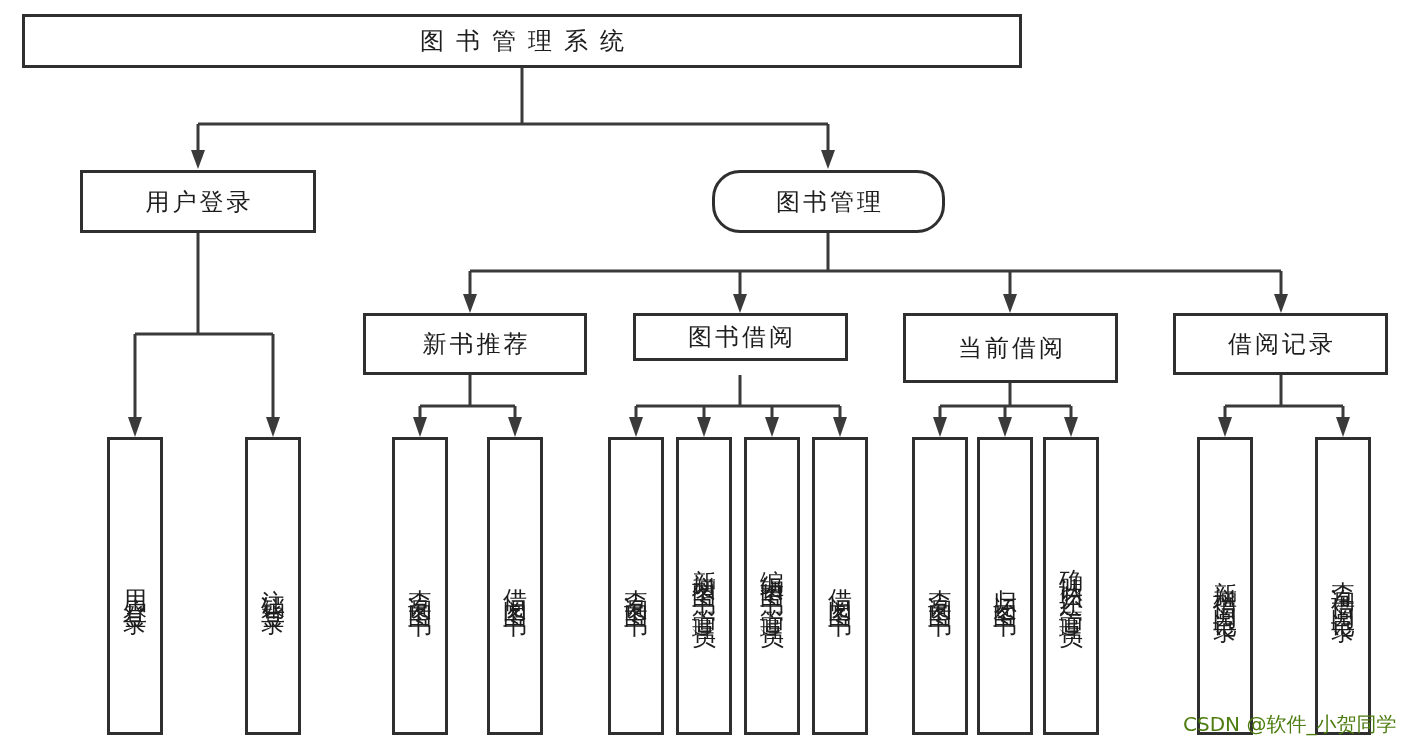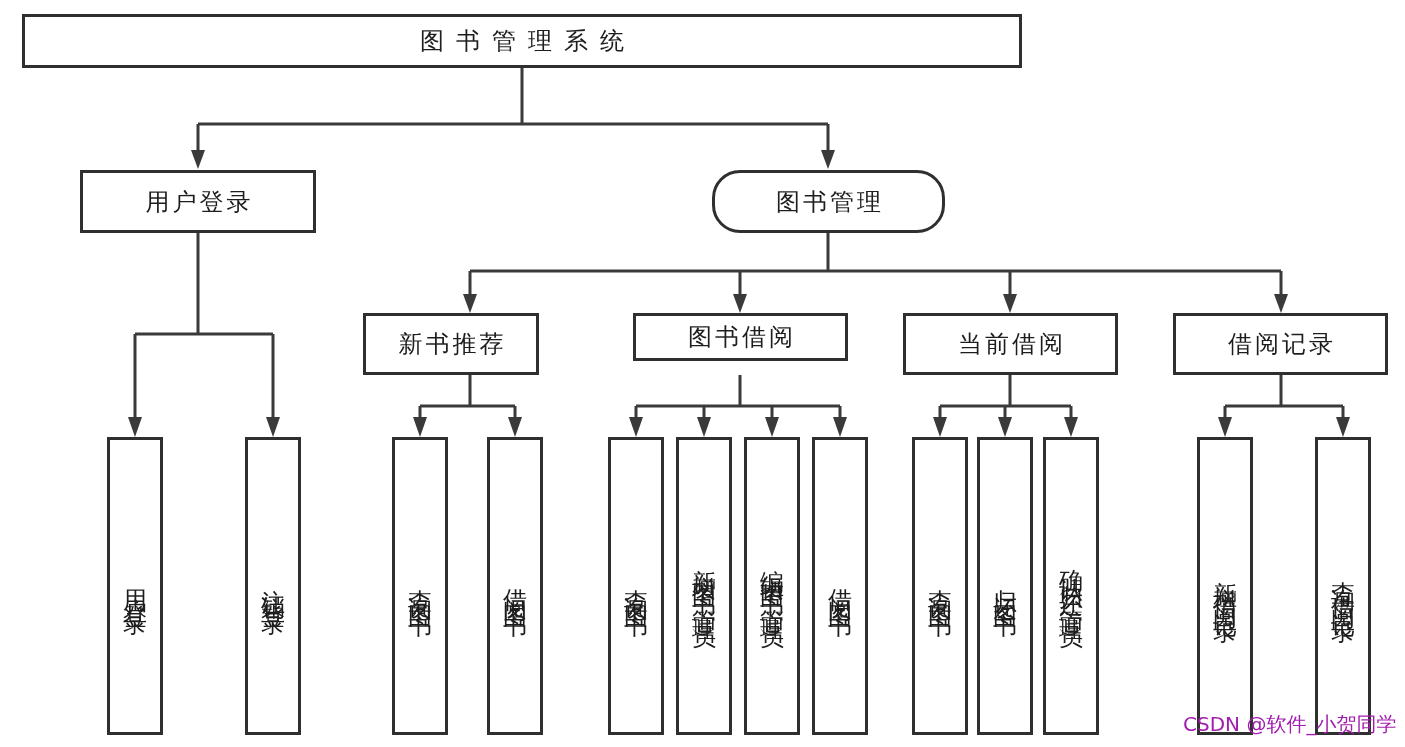--- a/index.html
+++ b/index.html
@@ -43,21 +43,21 @@
     text-orientation: mixed;
     font-size: 24px;
     letter-spacing: 8px;
     white-space: nowrap;
   }
   .watermark {
     position: absolute;
     left: 1183px;
     top: 711px;
     font-size: 20px;
-    color: #a21caf;
+    color: #4d7c0f;
     white-space: nowrap;
     z-index: 10;
   }
 </style>
 </head>
 <body>
 
 <div id="canvas">
 
   <svg id="connector-layer" viewBox="0 0 1405 747" xmlns="http://www.w3.org/2000/svg">
@@ -98,27 +98,27 @@
     <span class="root-label">图书管理系统</span>
   </div>
 
   <div class="box" style="left:80px; top:170px; width:236px; height:63px;">
     <span class="h-label">用户登录</span>
   </div>
   <div class="box" style="left:712px; top:170px; width:233px; height:63px;border-radius:28px;">
     <span class="h-label">图书管理</span>
   </div>
 
-  <div class="box" style="left:363px; top:313px; width:176px; height:62px;">
+  <div class="box" style="left:363px; top:313px; width:224px; height:62px;">
     <span class="h-label">新书推荐</span>
   </div>
   <div class="box" style="left:633px; top:313px; width:215px; height:48px;">
     <span class="h-label">图书借阅</span>
   </div>
-  <div class="box" style="left:903px; top:313px; width:215px; height:62px;">
+  <div class="box" style="left:903px; top:313px; width:215px; height:70px;">
     <span class="h-label">当前借阅</span>
   </div>
   <div class="box" style="left:1173px; top:313px; width:215px; height:62px;">
     <span class="h-label">借阅记录</span>
   </div>
 
   <div class="box" style="left:107px; top:437px; width:56px; height:298px;">
     <span class="v-label">用户登录</span>
   </div>
   <div class="box" style="left:245px; top:437px; width:56px; height:298px;">

